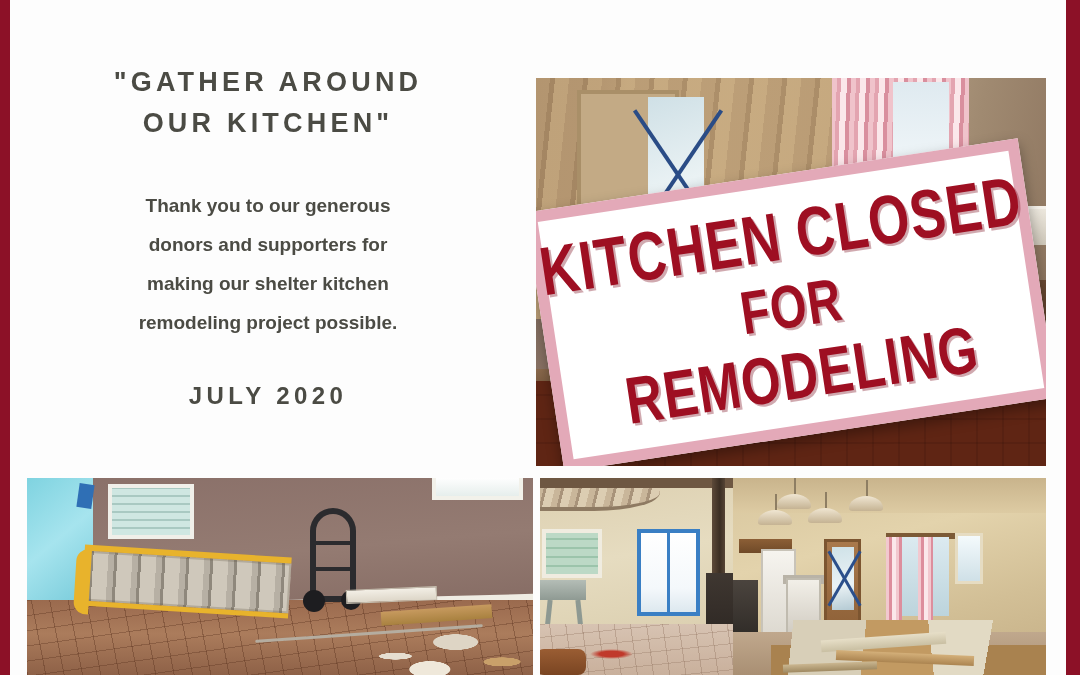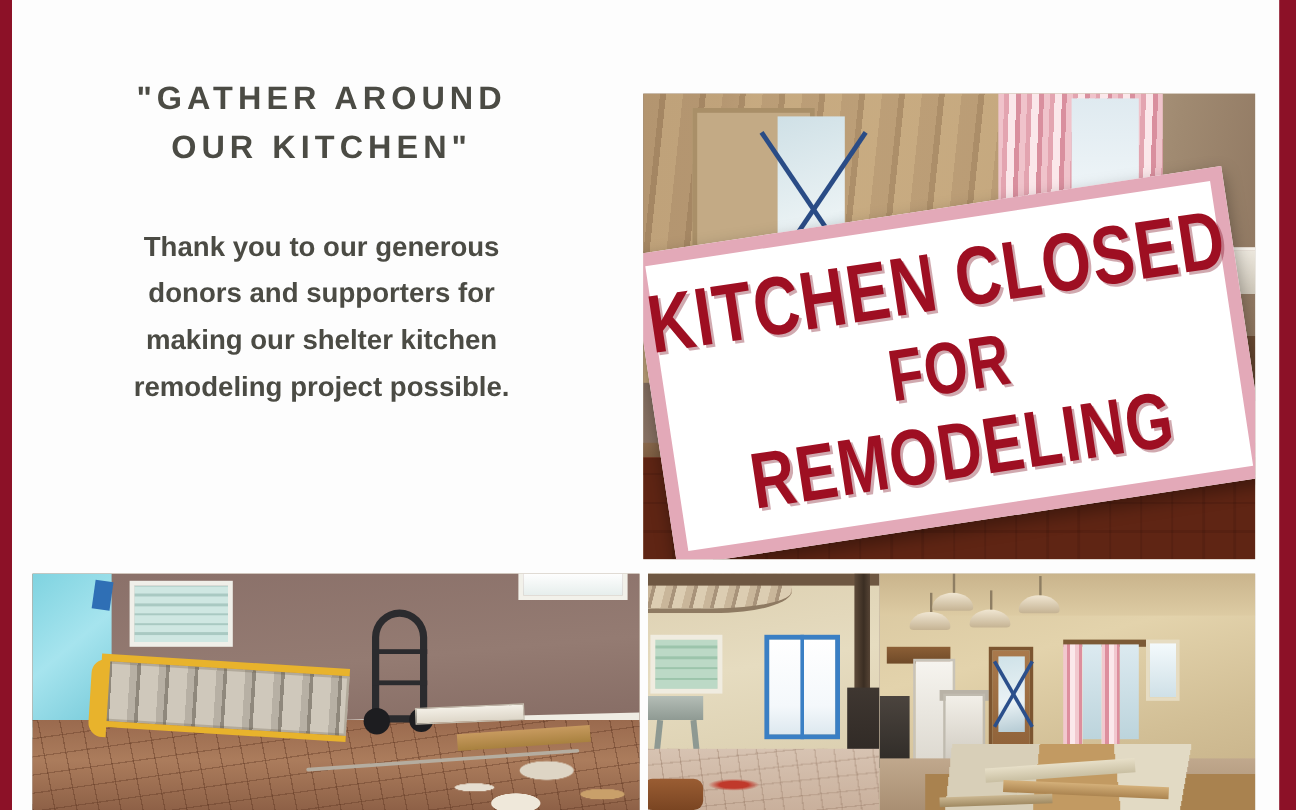--- a/index.html
+++ b/index.html
@@ -20,21 +20,21 @@
   .text-col {
     position:absolute; left:18px; top:62px; width:500px;
     text-align:center; color:#4b4b44;
   }
   .headline {
     font-size:27px; font-weight:bold; letter-spacing:4.2px;
     line-height:41px; color:#4b4b44; white-space:pre-line;
   }
   .body-copy {
     margin-top:42px;
-    font-size:23px; font-weight:bold; line-height:39px;
+    font-size:19px; font-weight:bold; line-height:39px;
     color:#4b4b44; white-space:pre-line;
   }
   .date-line {
     margin-top:40px;
     font-size:24px; font-weight:bold; letter-spacing:4.4px; color:#4b4b44;
   }
 
   
   .photo { position:absolute; overflow:hidden; background:#b6a58f; }
 
@@ -248,20 +248,21 @@
   <div class="bar-left"></div>
   <div class="bar-right"></div>
 
   <div class="text-col">
     <div class="headline">"GATHER AROUND
 OUR KITCHEN"</div>
     <div class="body-copy">Thank you to our generous
 donors and supporters for
 making our shelter kitchen
 remodeling project possible.</div>
+    <div class="date-line">JULY 2020</div>
   </div>
 
   <div class="photo photo-tr">
     <div class="scene">
       <div class="tr-wall"></div>
       <div class="tr-studs"></div>
       <div class="tr-doorframe"></div>
       <div class="tr-doorglass"></div>
       <div class="tr-x1"></div>
       <div class="tr-x2"></div>

